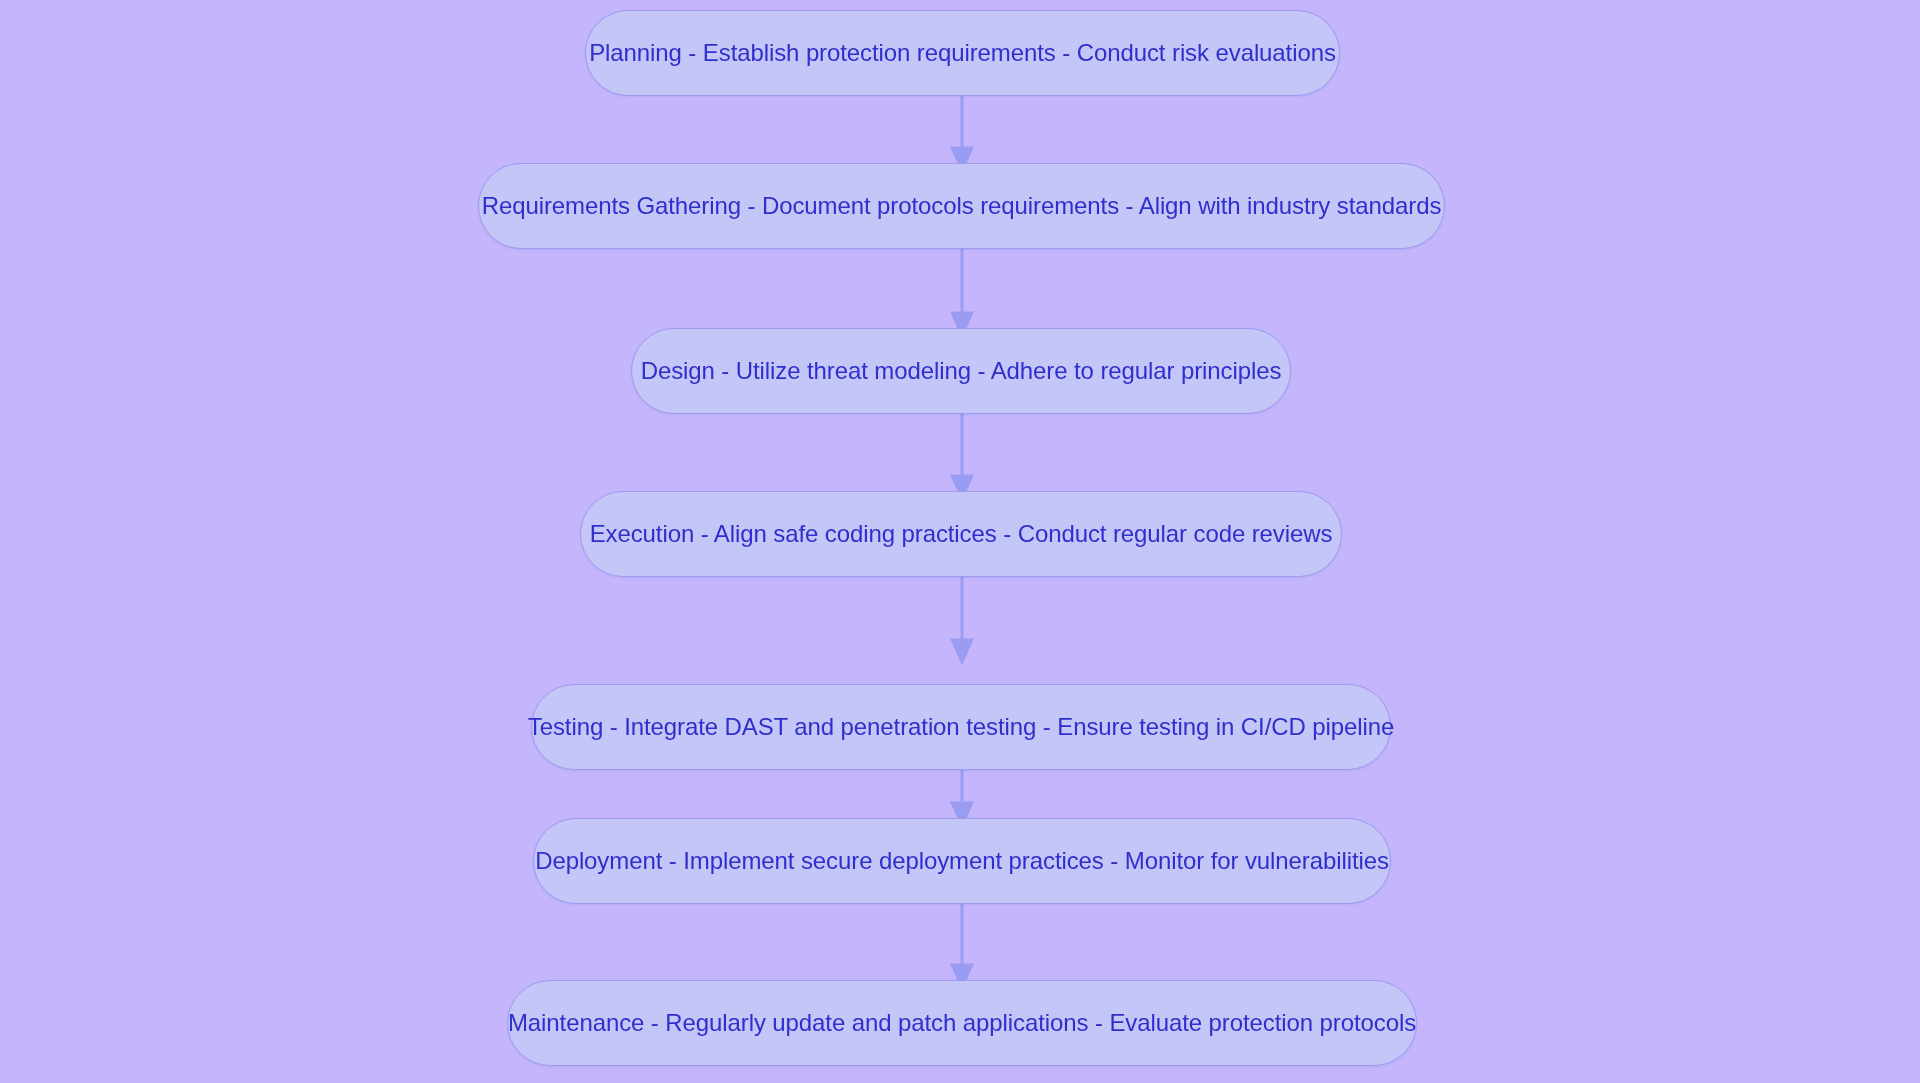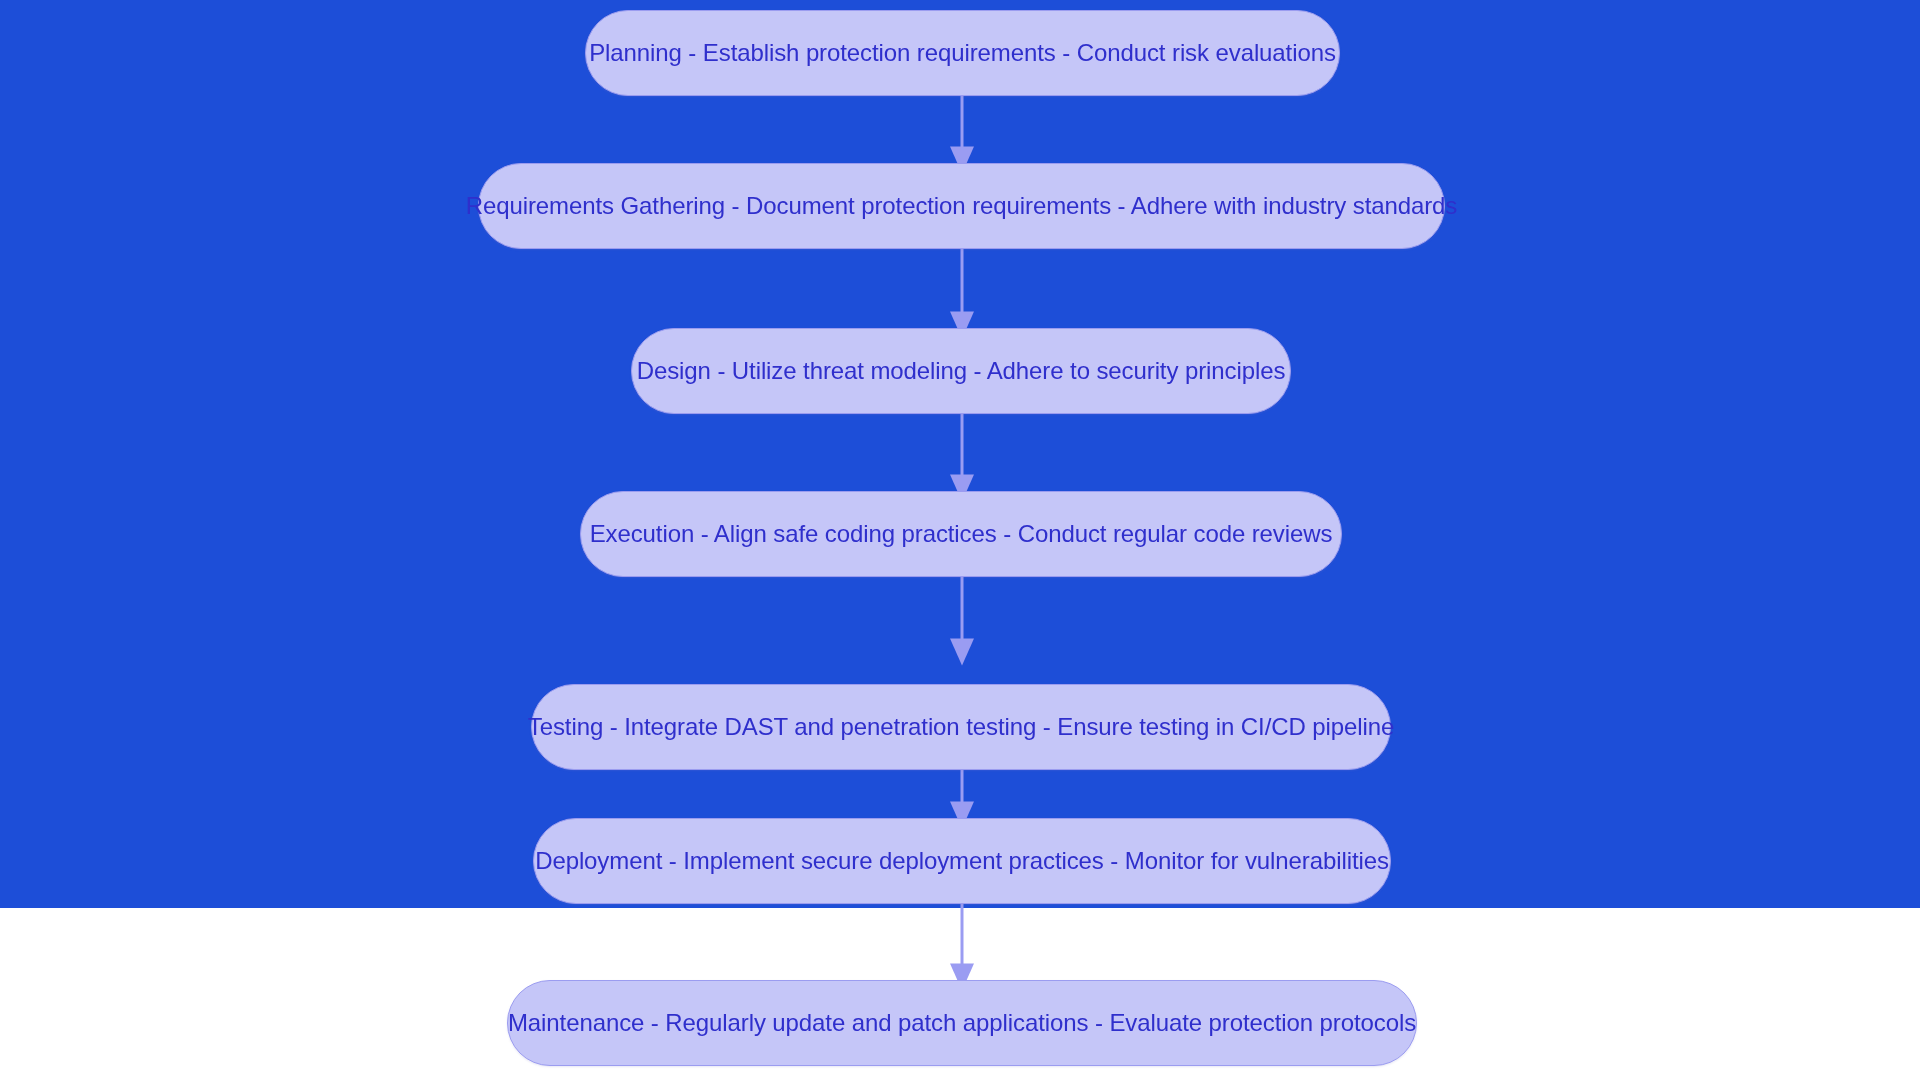--- a/index.html
+++ b/index.html
@@ -11,22 +11,22 @@
   body {
     width: 1920px;
     height: 1083px;
     font-family: "Liberation Sans", sans-serif;
     overflow: hidden;
   }
 
   #flow-canvas {
     position: relative;
     width: 1920px;
-    height: 908px;
-    background: #1d4ed8;
+    height: 1083px;
+    background: #c4b5fd;
   }
 
   
   .connector {
     position: absolute;
     left: 0;
     top: 0;
     width: 1920px;
     height: 1083px;
     pointer-events: none;
@@ -85,25 +85,25 @@
       <line x1="962" y1="741" x2="962" y2="805"></line>
       <line x1="962" y1="904" x2="962" y2="967"></line>
     </g>
   </svg>
 
   <div class="node" id="node-0">
     <span class="node-label">Planning - Establish protection requirements - Conduct risk evaluations</span>
   </div>
 
   <div class="node" id="node-1">
-    <span class="node-label">Requirements Gathering - Document protection requirements - Adhere with industry standards</span>
+    <span class="node-label">Requirements Gathering - Document protocols requirements - Align with industry standards</span>
   </div>
 
   <div class="node" id="node-2">
-    <span class="node-label">Design - Utilize threat modeling - Adhere to security principles</span>
+    <span class="node-label">Design - Utilize threat modeling - Adhere to regular principles</span>
   </div>
 
   <div class="node" id="node-3">
     <span class="node-label">Execution - Align safe coding practices - Conduct regular code reviews</span>
   </div>
 
   <div class="node" id="node-4">
     <span class="node-label">Testing - Integrate DAST and penetration testing - Ensure testing in CI/CD pipeline</span>
   </div>
 

